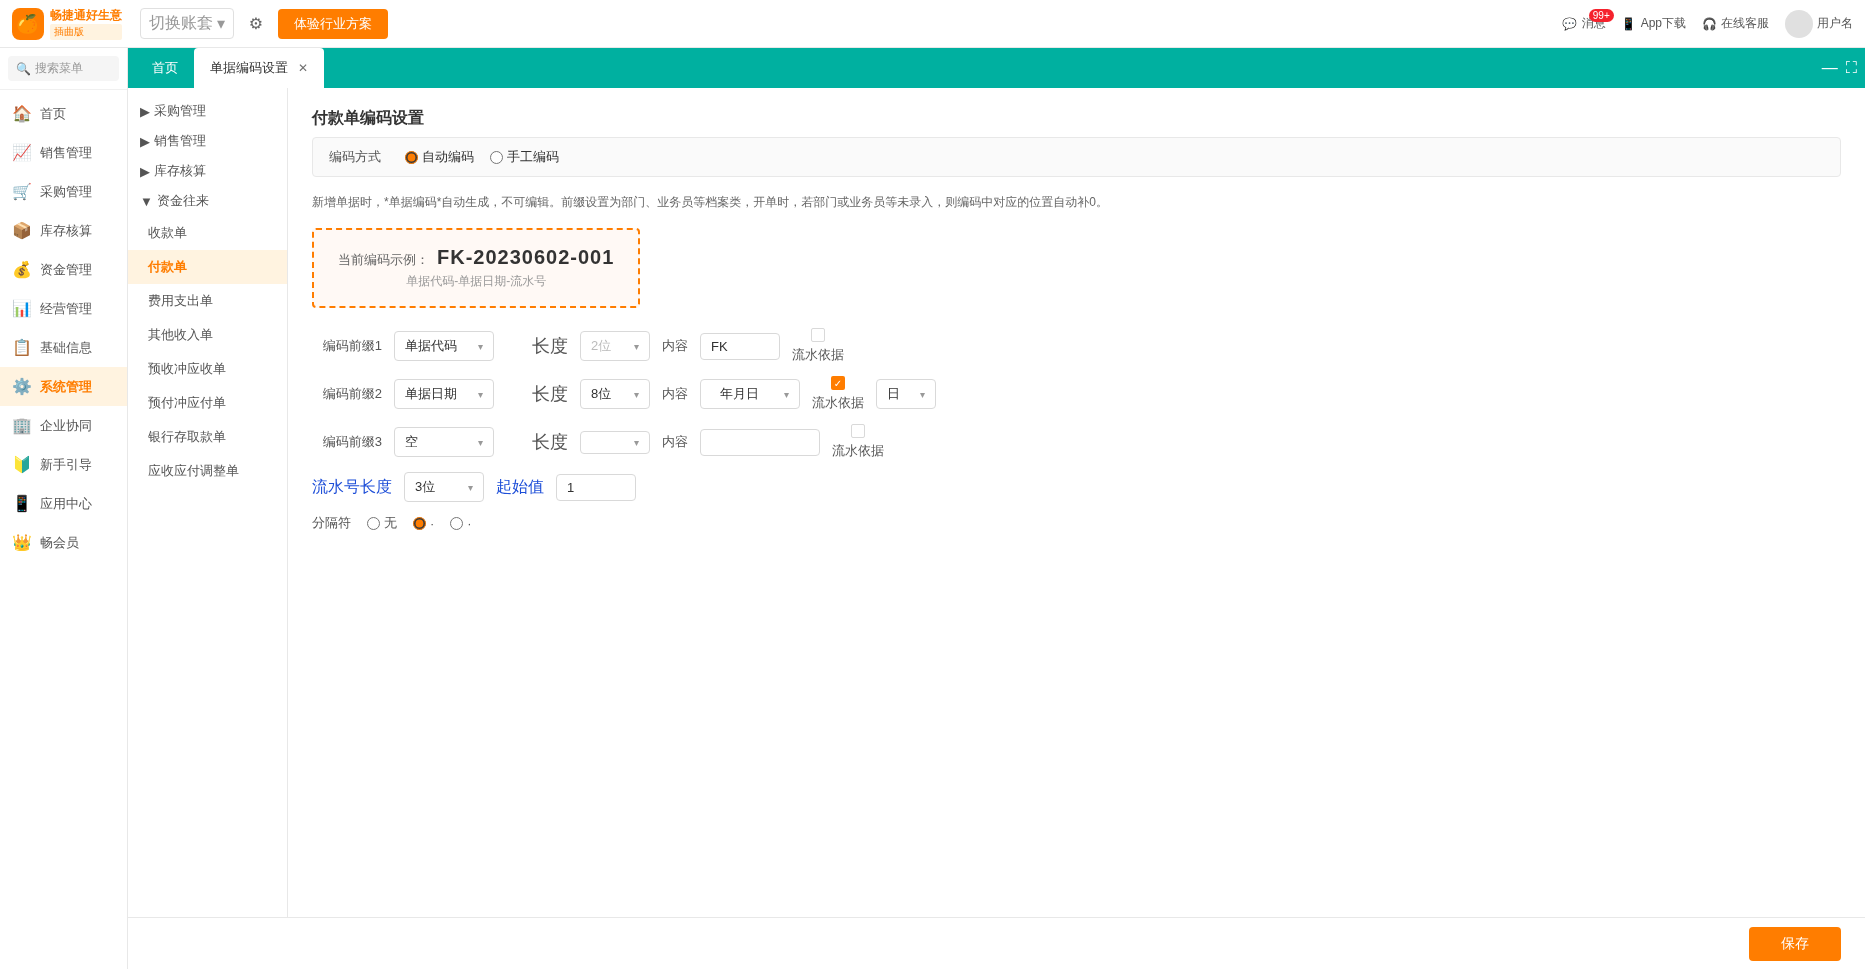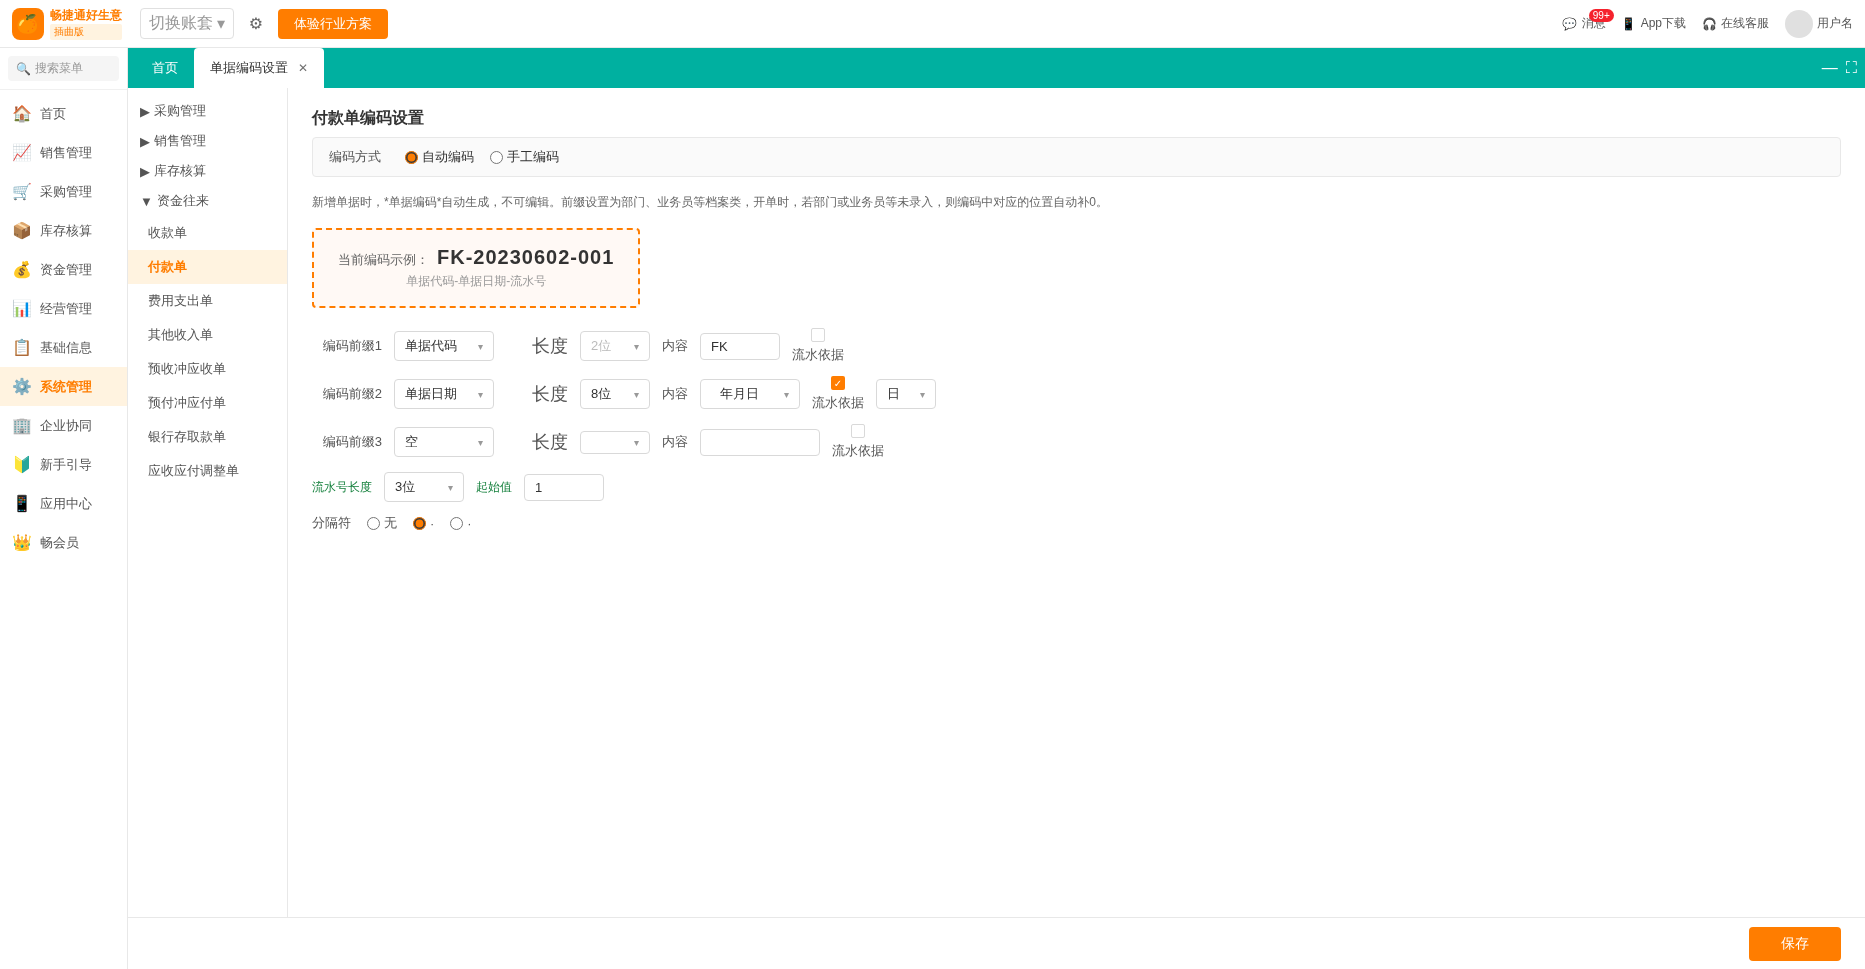--- a/index.html
+++ b/index.html
@@ -400,21 +400,21 @@
       min-width: 60px;
     }
 
     
     .serial-row {
       display: flex;
       align-items: center;
       margin-bottom: 12px;
       gap: 12px;
     }
-    .serial-label { font-size: 12px; color: #15803d; }
+    .serial-label { font-size: 16px; color: #1d4ed8; }
     .serial-input {
       border: 1px solid #d9d9d9;
       border-radius: 4px;
       padding: 5px 10px;
       font-size: 13px;
       color: #333;
       background: #fff;
       width: 80px;
     }
 

